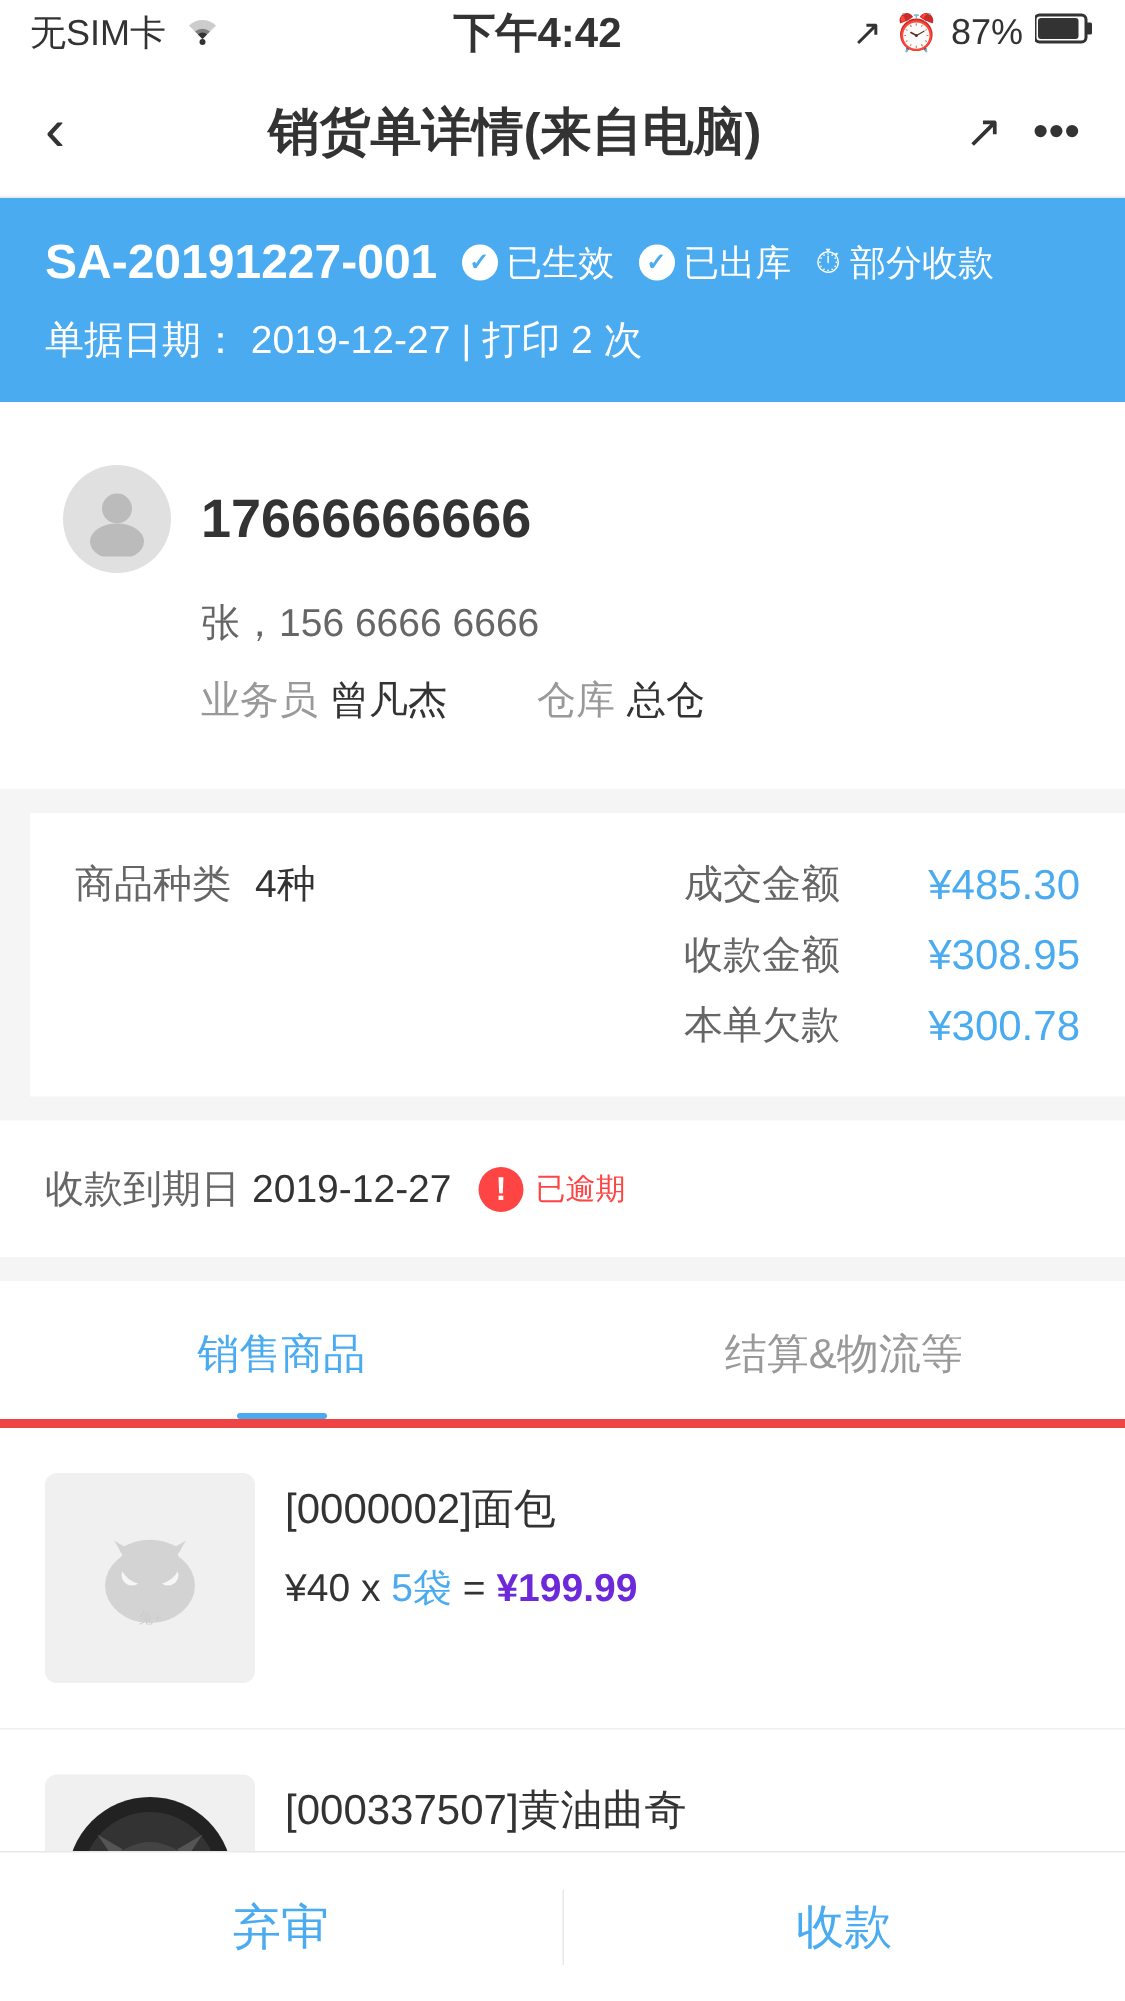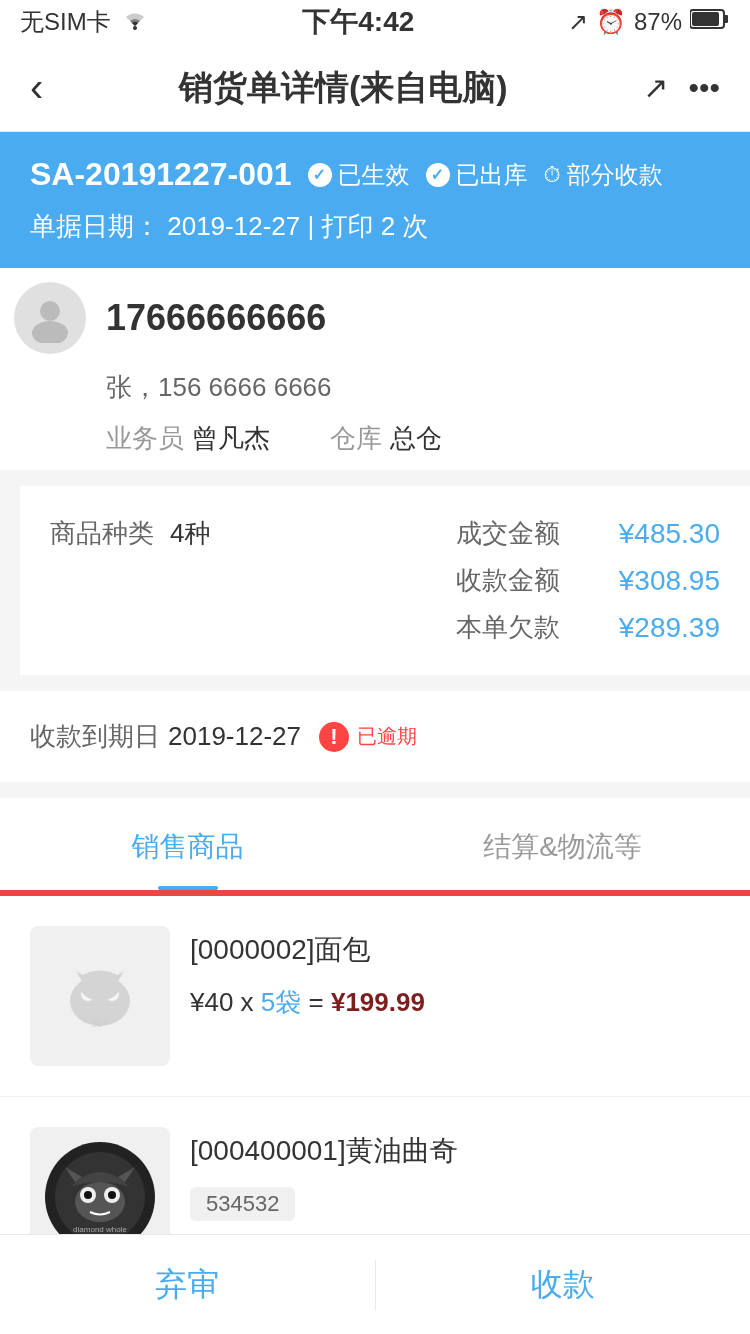--- a/index.html
+++ b/index.html
@@ -99,21 +99,21 @@
       font-size: 22px;
     }
     .order-date {
       font-size: 26px;
       color: #fff;
     }
 
     
     .customer-section {
       background: #fff;
-      padding: 14px;
+      padding: 42px;
       margin-bottom: 16px;
     }
     .customer-row {
       display: flex;
       align-items: center;
       gap: 20px;
       margin-bottom: 16px;
     }
     .avatar {
       width: 72px;
@@ -446,21 +446,21 @@
     <div class="stat-row">
       <span class="stat-row-label">成交金额</span>
       <span class="stat-row-value">¥485.30</span>
     </div>
     <div class="stat-row">
       <span class="stat-row-label">收款金额</span>
       <span class="stat-row-value">¥308.95</span>
     </div>
     <div class="stat-row">
       <span class="stat-row-label">本单欠款</span>
-      <span class="stat-row-value">¥289.39</span>
+      <span class="stat-row-value">¥300.78</span>
     </div>
   </div>
 </div>
 
 <div class="due-section">
   <span class="due-label">收款到期日</span>
   <span class="due-date">2019-12-27</span>
   <div class="overdue-badge">
     <span class="overdue-icon">!</span>
     <span class="overdue-text">已逾期</span>
@@ -485,21 +485,21 @@
         <ellipse cx="50" cy="30" rx="20" ry="15" fill="#aaa"></ellipse>
         <path d="M30 22 Q50 10 70 22" stroke="#aaa" fill="none" stroke-width="3"></path>
         <path d="M32 25 L26 15 L38 22z" fill="#aaa"></path>
         <path d="M68 25 L74 15 L62 22z" fill="#aaa"></path>
         <text x="50" y="70" text-anchor="middle" font-size="10" fill="#999">兔+</text>
       </svg>
     </div>
     <div class="product-info">
       <div class="product-name">[0000002]面包</div>
       <div class="product-price">
-        <span>¥40 x </span><span style="color:#4AABF0">5袋</span><span> = </span><span style="color:#7f1d1d;font-weight:600">¥199.99</span>
+        <span>¥40 x </span><span style="color:#4AABF0">5袋</span><span> = </span><span style="color:#6d28d9;font-weight:600">¥199.99</span>
       </div>
     </div>
   </div>
 
   <div class="product-item">
     <div class="product-image">
       <svg width="120" height="120" viewBox="0 0 120 120">
         <circle cx="60" cy="60" r="55" fill="#222"></circle>
         <circle cx="60" cy="60" r="45" fill="#333"></circle>
         <path d="M30 50 Q60 20 90 50 Q60 40 30 50z" fill="#444"></path>
@@ -508,21 +508,21 @@
         <circle cx="72" cy="58" r="8" fill="#fff" opacity="0.9"></circle>
         <circle cx="48" cy="58" r="4" fill="#111"></circle>
         <circle cx="72" cy="58" r="4" fill="#111"></circle>
         <path d="M50 75 Q60 80 70 75" stroke="#fff" stroke-width="2" fill="none"></path>
         <path d="M35 45 L25 30 L42 40z" fill="#555"></path>
         <path d="M85 45 L95 30 L78 40z" fill="#555"></path>
         <text x="60" y="95" text-anchor="middle" font-size="8" fill="#aaa">diamond whole</text>
       </svg>
     </div>
     <div class="product-info">
-      <div class="product-name">[000400001]黄油曲奇</div>
+      <div class="product-name">[000337507]黄油曲奇</div>
       <div class="product-sku">534532</div>
       <div class="product-price">
         <span>¥23 x </span><span style="color:#4AABF0">0.36个</span><span> = </span><span style="color:#4AABF0;font-weight:600">¥8.28</span>
       </div>
     </div>
   </div>
 
   <div style="height:120px"></div>
 </div>
 

